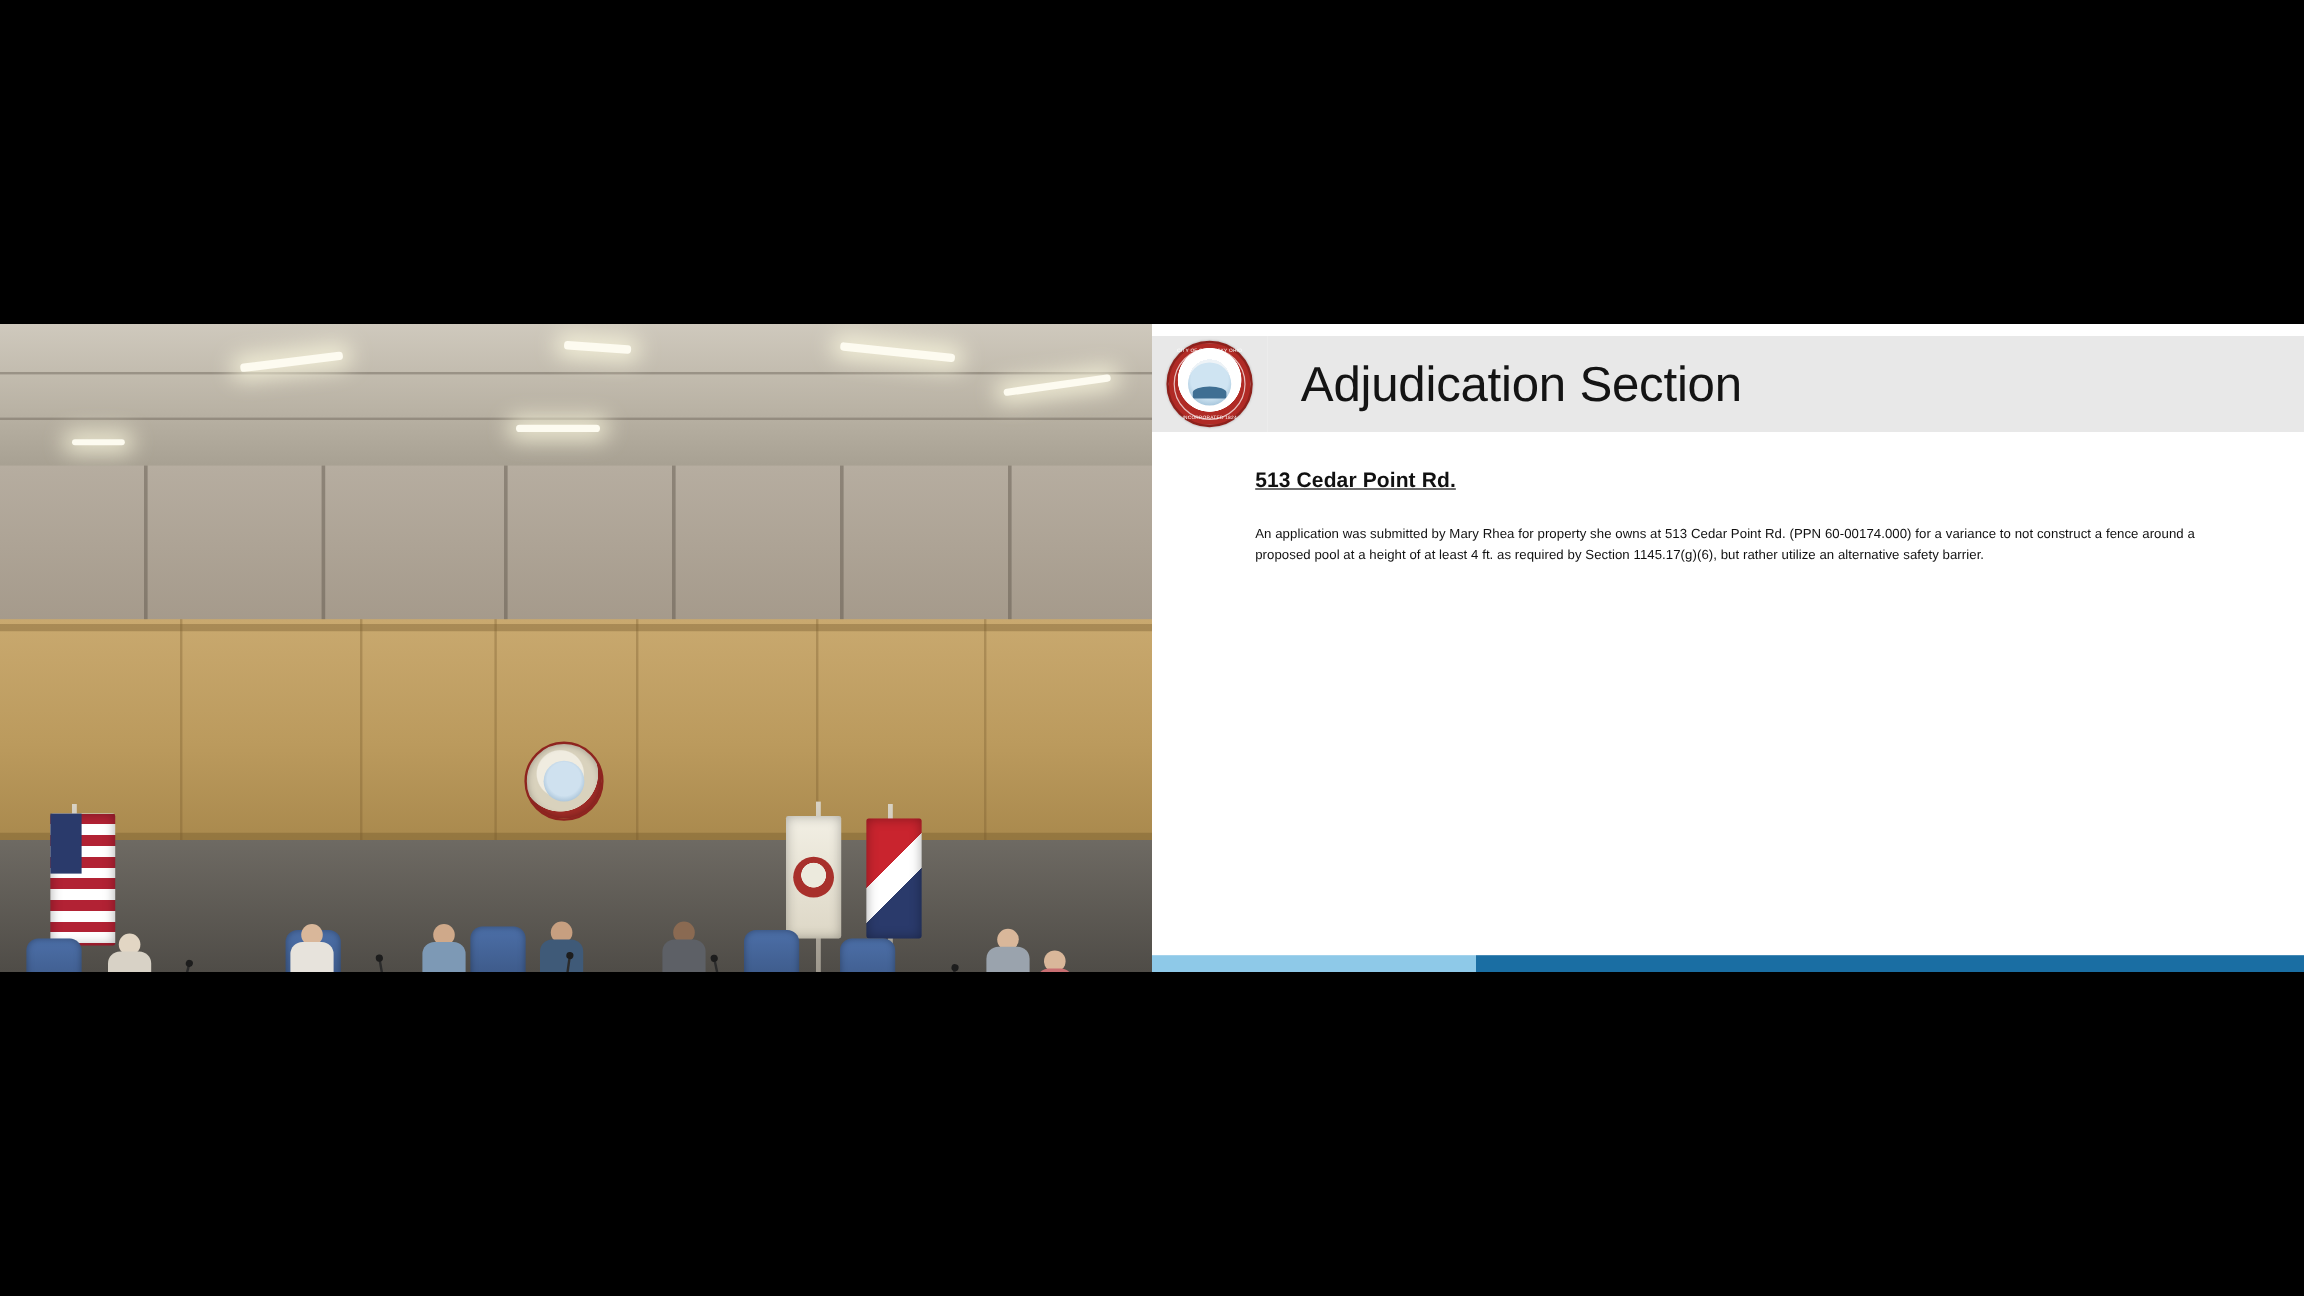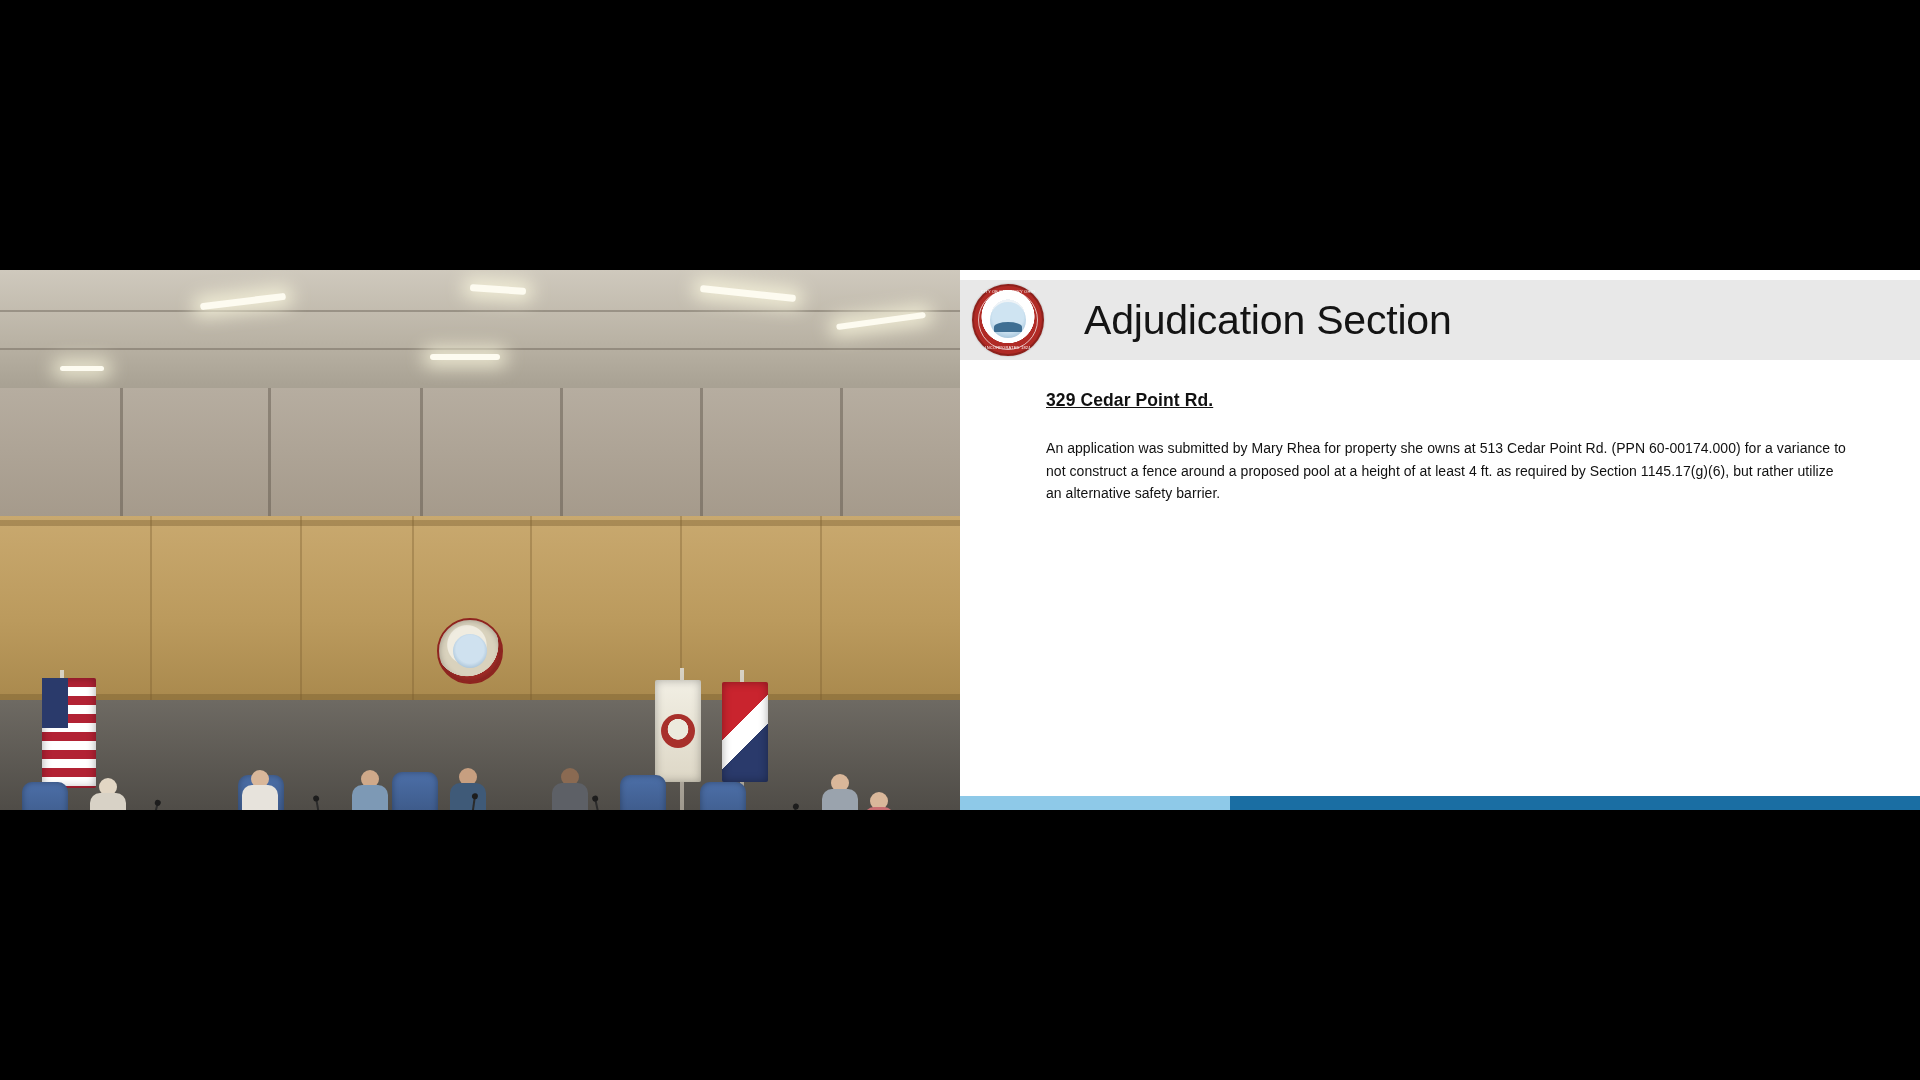--- a/index.html
+++ b/index.html
@@ -280,21 +280,21 @@
   }
   #slide-subtitle {
     font-size: 17.5px;
     font-weight: bold;
     color: #111;
     text-decoration: underline;
     margin-bottom: 8px;
     letter-spacing: .1px;
   }
   #slide-paragraph {
-    font-size: 14px;
+    font-size: 11px;
     line-height: 1.62;
     color: #111;
     letter-spacing: .05px;
     margin-top: 26px;
   }
 
   #slide-footer {
     position: absolute;
     left: 0; bottom: 0;
     width: 960px; height: 14px;
@@ -411,21 +411,21 @@
             <div class="emblem"></div>
             <div class="logo-caption">INCORPORATED 1824</div>
           </div>
         </div>
         <div id="slide-title-bar">
           <div id="slide-title">Adjudication Section</div>
         </div>
       </div>
 
       <div id="slide-body">
-        <div id="slide-subtitle">329 Cedar Point Rd.</div>
+        <div id="slide-subtitle">513 Cedar Point Rd.</div>
         <div id="slide-paragraph">An application was submitted by Mary Rhea for property she owns at 513 Cedar Point Rd. (PPN 60-00174.000) for a variance to not construct a fence around a proposed pool at a height of at least 4 ft. as required by Section 1145.17(g)(6), but rather utilize an alternative safety barrier.</div>
       </div>
 
       <div id="slide-footer">
         <div class="footer-light"></div>
         <div class="footer-dark"></div>
       </div>
     </div>
 
   </div>

